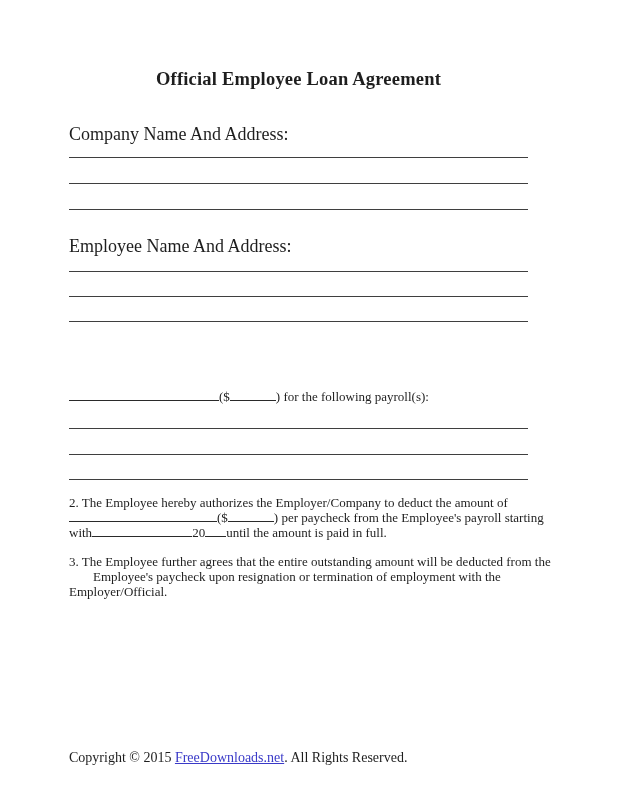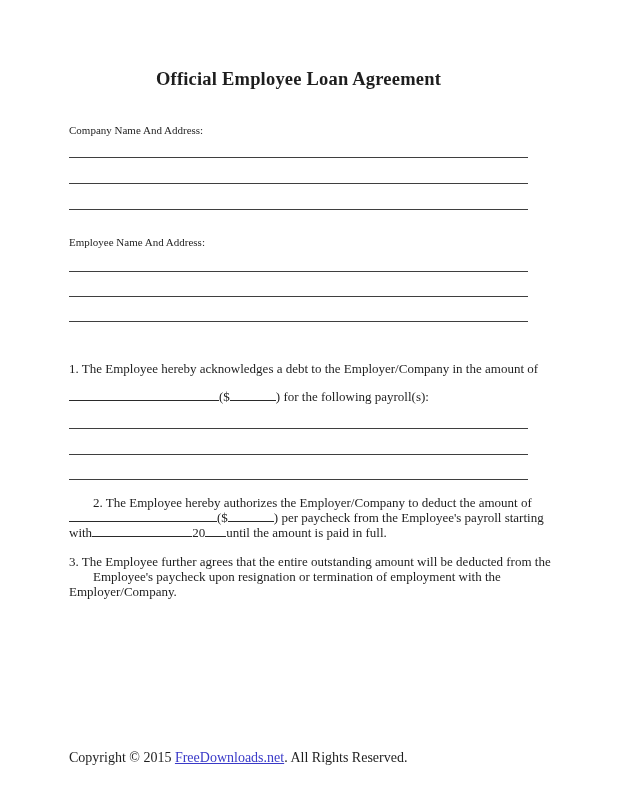--- a/index.html
+++ b/index.html
@@ -11,21 +11,21 @@
     color:#1e1e1e;
     overflow:hidden;
   }
   .abs { position:absolute; white-space:nowrap; }
   .title {
     left:69px; top:69px; width:459px;
     text-align:center;
     font-size:18.5px; font-weight:bold;
     letter-spacing:0.2px;
   }
-  .label { font-size:11px; left:69px; }
+  .label { font-size:18px; left:69px; }
   .body-text { font-size:13px; left:69px; }
   .rule {
     position:absolute; left:69px; width:459px; height:0;
     border-bottom:1.6px solid #3f3f3f;
   }
   .blank {
     display:inline-block; height:0.8em;
     border-bottom:1.4px solid #2a2a2a;
     vertical-align:baseline;
   }
@@ -43,37 +43,36 @@
   <div class="abs label" style="top:124px;">Company Name And Address:</div>
   <div class="rule" style="top:157px;"></div>
   <div class="rule" style="top:183px;"></div>
   <div class="rule" style="top:209px;"></div>
 
   <div class="abs label" style="top:236px;">Employee Name And Address:</div>
   <div class="rule" style="top:271px;"></div>
   <div class="rule" style="top:296px;"></div>
   <div class="rule" style="top:321px;"></div>
 
-  <div class="abs body-text" style="top:361px;">1. The Employee hereby acknowledges a debt to the Employer/Company in the amount of</div>
   <div class="abs body-text" style="top:389px;">
     <span class="blank" style="width:150px;"></span><span>($</span><span class="blank" style="width:46px;"></span><span>) for the following payroll(s):</span>
   </div>
   <div class="rule" style="top:428px;"></div>
   <div class="rule" style="top:454px;"></div>
   <div class="rule" style="top:479px;"></div>
 
-  <div class="abs body-text" style="top:495px;margin-left:24px;">2. The Employee hereby authorizes the Employer/Company to deduct the amount of</div>
+  <div class="abs body-text" style="top:495px;">2. The Employee hereby authorizes the Employer/Company to deduct the amount of</div>
   <div class="abs body-text" style="top:510px;">
     <span class="blank" style="width:148px;"></span><span>($</span><span class="blank" style="width:46px;"></span><span>) per paycheck from the Employee's payroll starting</span>
   </div>
   <div class="abs body-text" style="top:525px;">
     <span>with</span><span class="blank sp-l" style="width:100px;"></span><span>20</span><span class="blank" style="width:21px;"></span><span class="sp-l">until the amount is paid in full.</span>
   </div>
 
   <div class="abs body-text" style="top:554px;">3. The Employee further agrees that the entire outstanding amount will be deducted from the</div>
   <div class="abs body-text" style="top:569px;margin-left:24px;">Employee's paycheck upon resignation or termination of employment with the</div>
-  <div class="abs body-text" style="top:584px;">Employer/Company.</div>
+  <div class="abs body-text" style="top:584px;">Employer/Official.</div>
 
   <div class="abs footer">
     <span>Copyright © 2015 </span><span class="link">FreeDownloads.net</span><span>. All Rights Reserved.</span>
   </div>
 
 </div>
 
 </body></html>

